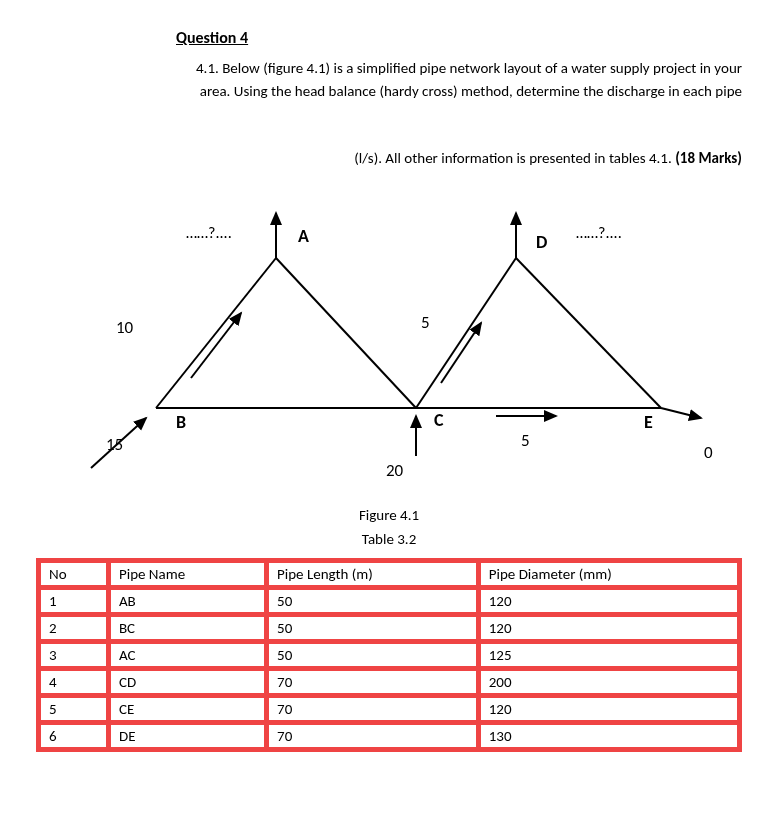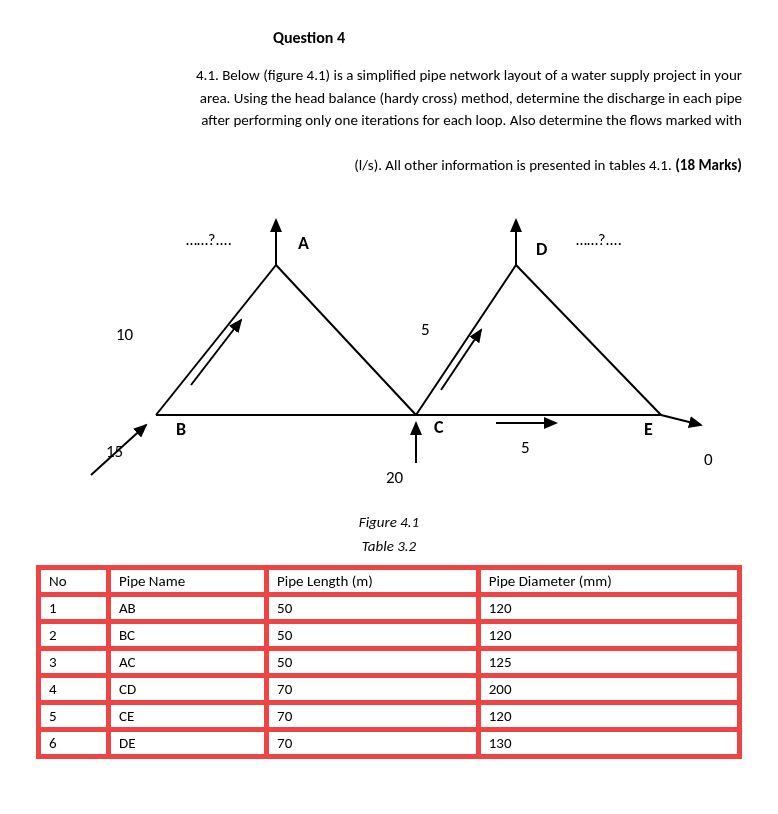--- a/index.html
+++ b/index.html
@@ -5,41 +5,41 @@
     * { box-sizing: border-box; margin: 0; padding: 0; }
     body {
       font-family: Calibri, "Segoe UI", Arial, sans-serif;
       font-size: 15px;
       color: #000;
       background: #fff;
       width: 778px;
       padding: 28px 36px;
     }
     .question-title {
-      text-align: center;
+      text-align: left;
       font-weight: bold;
+      text-decoration: underline;
       font-size: 16px;
-      margin-bottom: 17px;
+      margin-bottom: 10px;
       margin-left: 140px;
       margin-right: 300px;
     }
     .question-text {
       line-height: 1.5;
       margin-bottom: 28px;
       text-align: right;
     }
     .figure-wrap {
       margin: 10px 0 8px 0;
     }
     svg { display: block; }
     .caption {
       text-align: center;
       font-size: 15px;
       margin-top: 6px;
-      font-style: italic;
     }
     table.data {
       border-collapse: collapse;
       width: 100%;
       margin-top: 10px;
       font-size: 15px;
     }
     table.data th, table.data td {
       border: 5px solid #ef4444;
       padding: 2px 8px;
@@ -49,21 +49,21 @@
     .bold { font-weight: bold; }
   </style>
 </head>
 <body>
 
 <div class="question-title">Question 4</div>
 
 <div class="question-text">
   <span>4.1. Below (figure 4.1) is a simplified pipe network layout of a water supply project in your</span><br>
   <span>area. Using the head balance (hardy cross) method, determine the discharge in each pipe</span><br>
-  <span>after performing only one iterations for each loop. Also determine the flows marked with</span><br>
+  <br>
   <br>
   <span>(l/s). All other information is presented in tables 4.1. </span><span class="bold">(18 Marks)</span>
 </div>
 
 <div class="figure-wrap">
   <svg width="700" height="300" viewBox="0 0 700 300">
     <defs>
       <marker id="arr" markerWidth="10" markerHeight="10" refX="6" refY="3" orient="auto" markerUnits="strokeWidth">
         <path d="M0,0 L7,3 L0,6 Z" fill="#000"></path>
       </marker>

